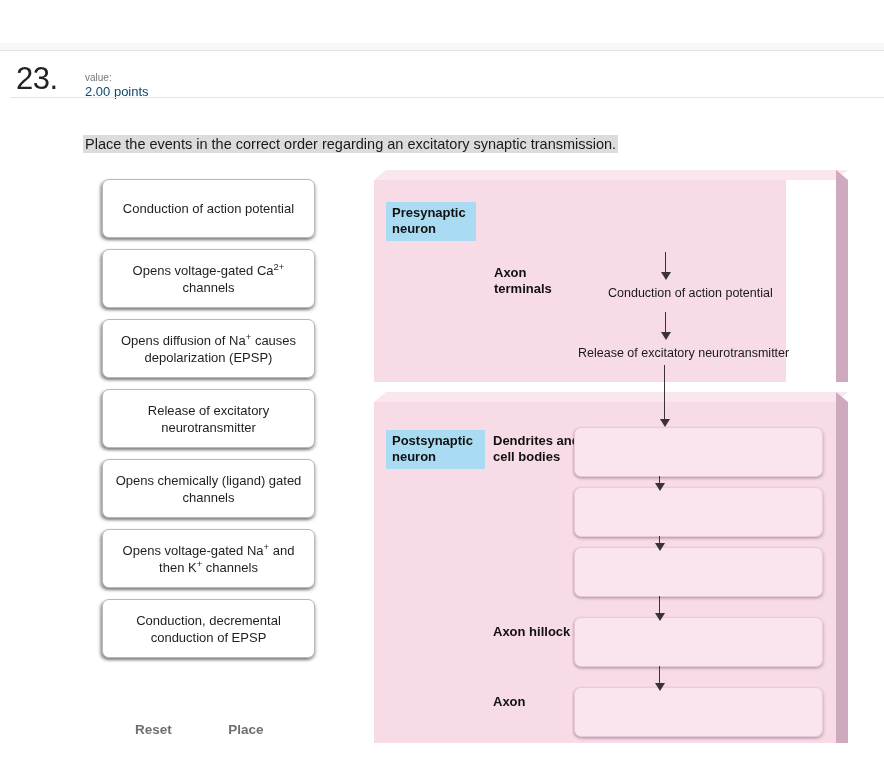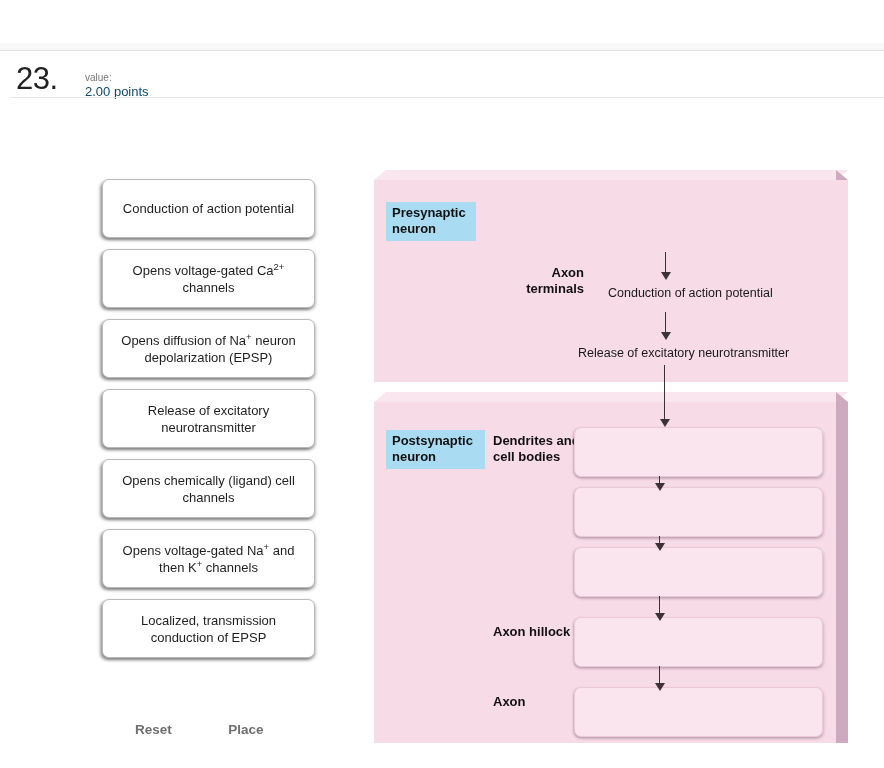--- a/index.html
+++ b/index.html
@@ -91,21 +91,21 @@
     clip-path: polygon(12px 0, 100% 0, calc(100% - 12px) 100%, 0 100%);
   }
   .panel .right-bevel {
     position:absolute; top:0; width:12px;
     background:#cdaabd;
     clip-path: polygon(0 0, 100% 10px, 100% 100%, 0 calc(100% - 0px));
   }
 
   
   #panel-pre { left:374px; top:127px; width:474px; height:212px; }
-  #panel-pre .face { width:474px; height:202px; }
+  #panel-pre .face { width:412px; height:202px; }
   #panel-pre .top-bevel { width:474px; }
   #panel-pre .right-bevel { left:462px; height:212px; }
 
   
   #panel-post { left:374px; top:349px; width:404px; height:351px; }
   #panel-post .face { width:462px; height:341px; }
   #panel-post .top-bevel { width:474px; }
   #panel-post .right-bevel { left:462px; height:351px; }
 
   .tag-blue {
@@ -154,60 +154,61 @@
 
   <div class="topstrip"></div>
 
   <div class="qheader">
     <div class="qnum">23.</div>
     <div class="qvalue-label">value:</div>
     <div class="qvalue-points">2.00 points</div>
   </div>
   <div class="hdr-divider"></div>
 
+  <div class="prompt">Place the events in the correct order regarding an excitatory synaptic transmission.</div>
 
   <div class="cards">
     <div class="card h1">
       <span>Conduction of action potential</span>
     </div>
     <div class="card h2">
       <span><span>Opens voltage-gated Ca</span><sup>2+</sup><span> channels</span></span>
     </div>
     <div class="card h2">
-      <span><span>Opens diffusion of Na</span><sup>+</sup><span> neuron depolarization (EPSP)</span></span>
+      <span><span>Opens diffusion of Na</span><sup>+</sup><span> causes depolarization (EPSP)</span></span>
     </div>
     <div class="card h2">
       <span>Release  of excitatory neurotransmitter</span>
     </div>
     <div class="card h2">
-      <span>Opens chemically (ligand) cell channels</span>
+      <span>Opens chemically (ligand) gated channels</span>
     </div>
     <div class="card h2">
       <span><span>Opens voltage-gated Na</span><sup>+</sup><span> and then K</span><sup>+</sup><span> channels</span></span>
     </div>
     <div class="card h2">
-      <span>Localized, transmission conduction of EPSP</span>
+      <span>Conduction, decremental conduction of EPSP</span>
     </div>
   </div>
 
   <div class="toolrow">
     <span class="toolbtn">Reset</span>
     <span class="toolbtn">Place</span>
   </div>
 
   <div class="bottom-stub"></div>
 
   <div class="panel" id="panel-pre">
     <div class="top-bevel"></div>
     <div class="right-bevel"></div>
     <div class="face">
 
       <div class="tag-blue" style="left:12px; top:22px; width:90px;">Presynaptic neuron</div>
 
-      <div class="plabel" style="left:120px; top:85px; width:90px;text-align:right;">Axon terminals</div>
+      <div class="plabel" style="left:120px; top:85px; width:90px;">Axon terminals</div>
 
 
       <div class="arrow" style="left:286px; top:72px; height:28px;">
         <div class="shaft"></div>
           <div class="head"></div>
       </div>
 
       <div class="ptext" style="left:234px; top:105px; width:210px;">Conduction of action potential</div>
 
       <div class="arrow" style="left:286px; top:132px; height:28px;">

